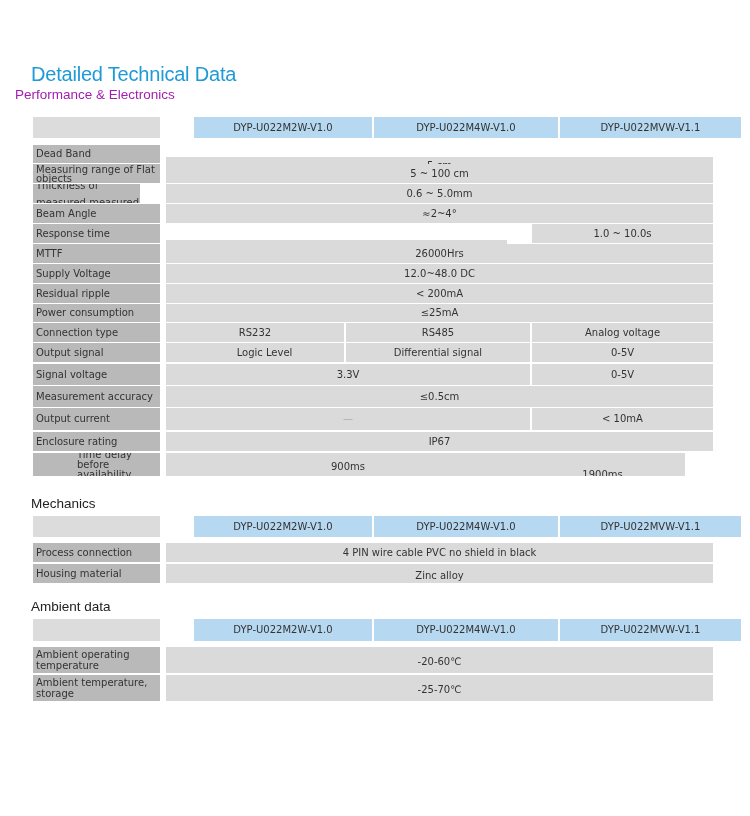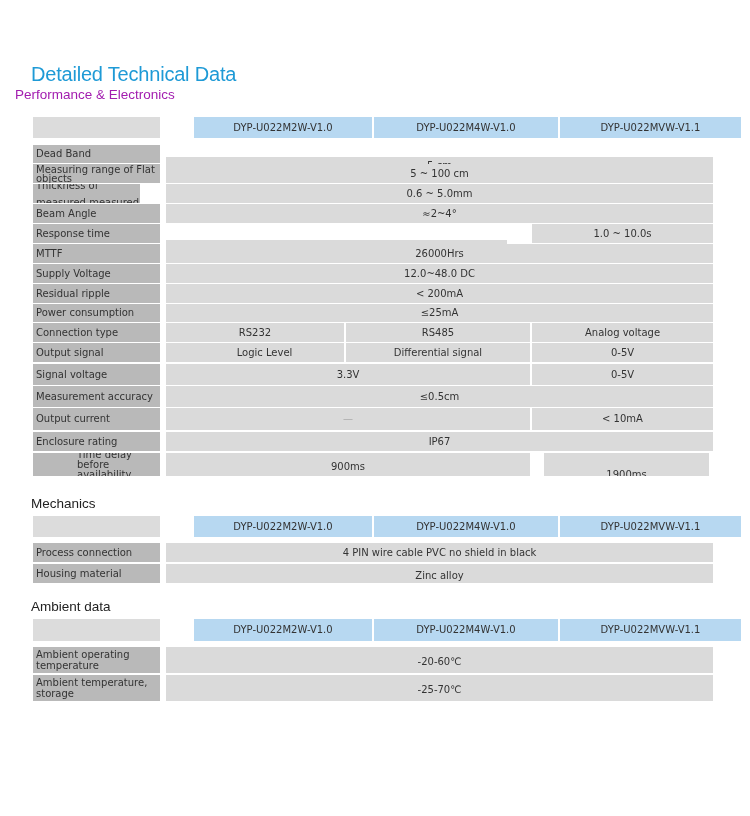--- a/index.html
+++ b/index.html
@@ -93,21 +93,21 @@
 
   <div class="cell label" style="left:33px;top:408px;width:127px;height:22px;">Output current</div>
   <div class="cell val dash" style="left:166px;top:408px;width:364px;height:22px;">—</div>
   <div class="cell val" style="left:532px;top:408px;width:181px;height:22px;">&lt; 10mA</div>
 
   <div class="cell label" style="left:33px;top:432px;width:127px;height:19px;">Enclosure rating</div>
   <div class="cell val" style="left:166px;top:432px;width:547px;height:19px;">IP67</div>
 
   <div class="cell label" style="left:33px;top:453px;width:127px;height:23px;line-height:10px;padding-left:44px;">Time delay before availability</div>
   <div class="cell val" style="left:166px;top:453px;width:364px;height:23px;padding-top:4px;">900ms</div>
-  <div class="cell val" style="left:544px;top:453px;width:165px;height:23px;padding-top:20px;">1900ms</div>
+  <div class="cell val" style="left:520px;top:453px;width:165px;height:23px;padding-top:20px;">1900ms</div>
 </div>
 
 <div class="section-title" style="top:496px;">Mechanics</div>
 <div>
   <div class="cell hdr-blank" style="left:33px;top:516px;width:127px;height:21px;"></div>
   <div class="cell hdr-model" style="left:166px;top:516px;width:178px;height:21px;">DYP-U022M2W-V1.0</div>
   <div class="cell hdr-model" style="left:346px;top:516px;width:184px;height:21px;">DYP-U022M4W-V1.0</div>
   <div class="cell hdr-model" style="left:532px;top:516px;width:181px;height:21px;">DYP-U022MVW-V1.1</div>
 
   <div class="cell label" style="left:33px;top:543px;width:127px;height:19px;">Process connection</div>

